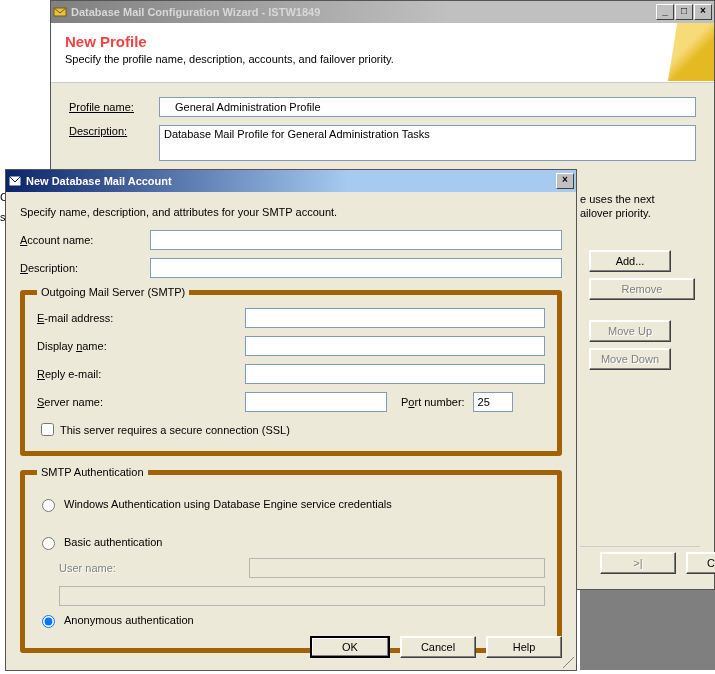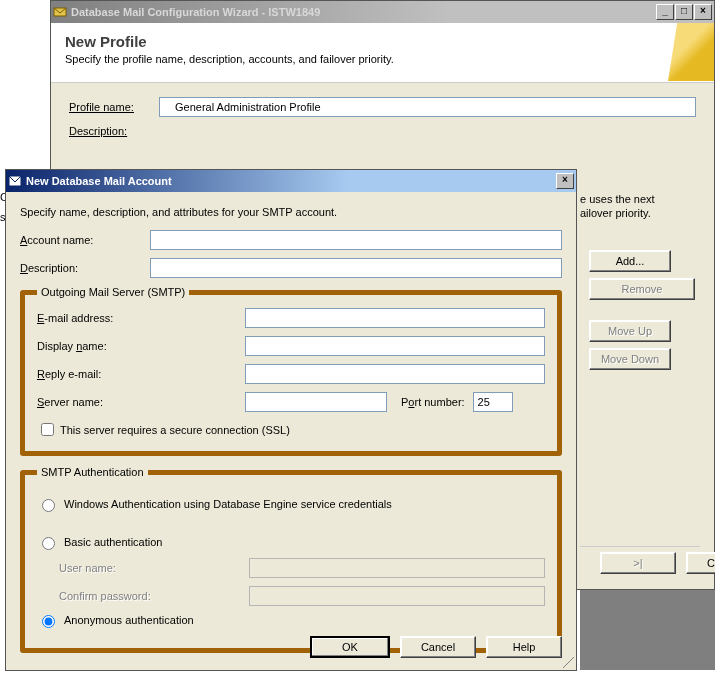--- a/index.html
+++ b/index.html
@@ -53,21 +53,21 @@
     padding: 10px 14px 14px 14px;
     position:relative;
     height: 60px;
   }
   .header-strip .corner-art {
     position:absolute; right:0; top:0; width:46px; height:58px;
     background: linear-gradient(135deg,#f7d76a 40%,#e2b20a 60%);
     clip-path: polygon(20% 0,100% 0,100% 100%,0 100%);
     opacity:.9;
   }
-  .header-title { color:#404040; font-weight:bold; font-size:15px; }
+  .header-title { color:#ef4444; font-weight:bold; font-size:15px; }
   .header-sub { font-size:11px; margin-top:3px; }
   .body-area { padding: 14px 18px; position:relative; height: calc(100% - 22px - 60px); }
   label.form-label {
     display:inline-block;
     width: 90px;
     text-decoration: underline;
     text-decoration-style: solid;
   }
   .u { text-decoration: underline; }
   .row { display:flex; align-items:center; margin-bottom:8px; }
@@ -185,20 +185,21 @@
     <div class="header-sub">Specify the profile name, description, accounts, and failover priority.</div>
     <div class="corner-art"></div>
   </div>
   <div class="body-area">
     <div class="row">
       <label class="form-label"><span class="u">Profile name:</span></label>
       <input type="text" style="flex: 1 1 0%; padding-left: 15px;" value="General Administration Profile">
     </div>
     <div class="row" style="align-items:flex-start">
       <label class="form-label"><span class="u">Description:</span></label>
+      <textarea style="flex: 1 1 0%;">Database Mail Profile for General Administration Tasks</textarea>
     </div>
   </div>
 </div>
 
 <div class="parent-midline"></div>
 <div class="hint-right">e uses the next ailover priority.</div>
 
 <div class="side-buttons">
   <button class="btn" style="width:82px">Add...</button>
   <button class="btn" style="width:106px" aria-disabled="true">Remove</button>
@@ -279,21 +280,20 @@
       <div class="radio-row">
         <input type="radio" name="auth" style="">
         <span>Basic authentication</span>
       </div>
       <div class="indent disabled">
         <div class="row">
           <span style="width:190px">User name:</span>
           <input type="text" style="flex: 1 1 0%;" disabled="">
         </div>
         <div class="row" style="margin-bottom:4px">
-          <span style="width:190px">Confirm password:</span>
           <input type="text" style="flex: 1 1 0%;" disabled="">
         </div>
       </div>
 
       <div class="radio-row" style="margin-top:6px">
         <input type="radio" name="auth" checked="" style="">
         <span>Anonymous authentication</span>
       </div>
     </fieldset>
 

